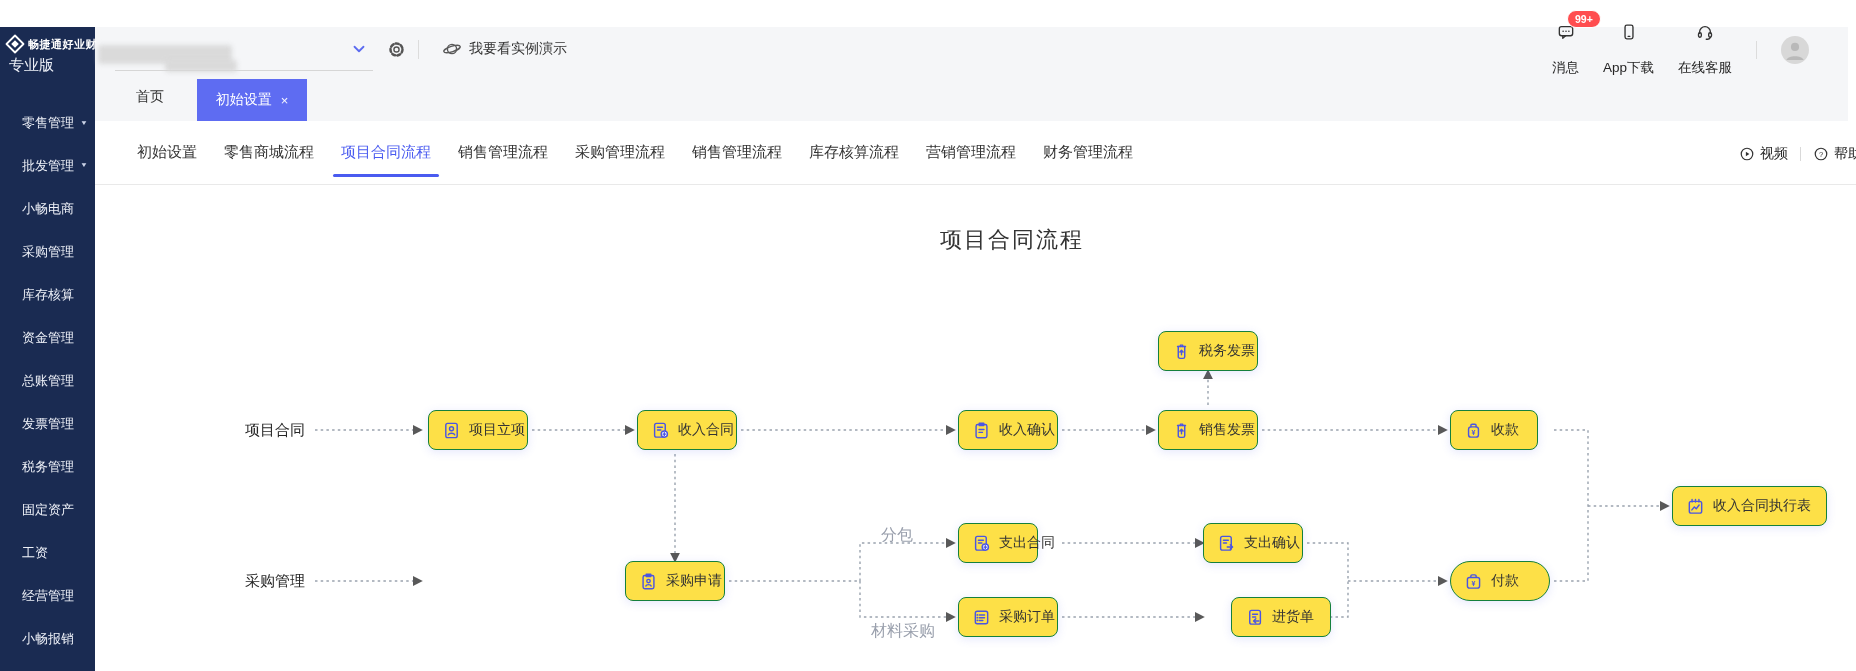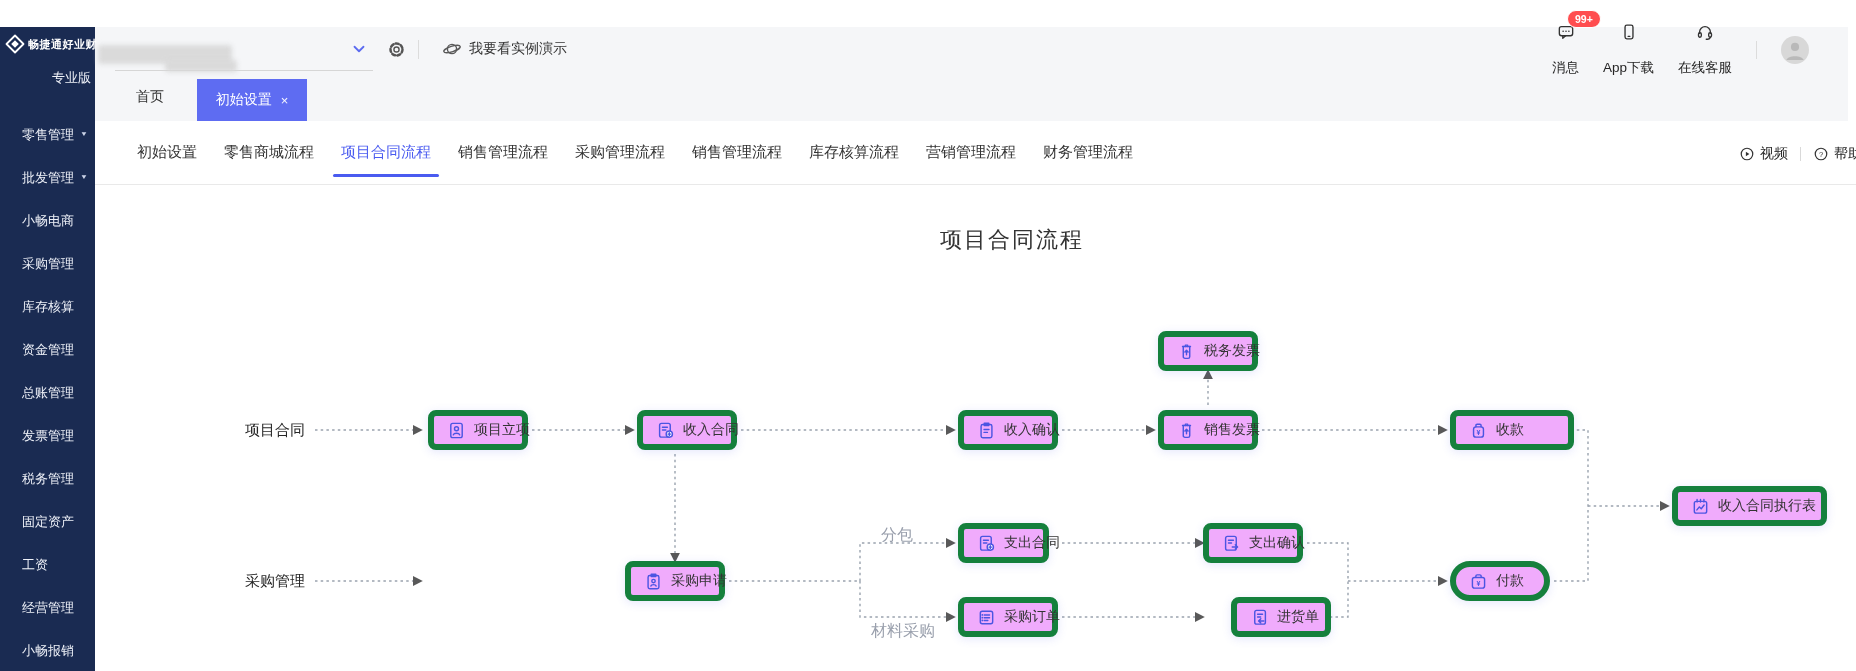--- a/index.html
+++ b/index.html
@@ -2,25 +2,25 @@
 <html><head>
 <meta charset="utf-8">
 <style>
   * { margin:0; padding:0; box-sizing:border-box; }
   html,body { width:1856px; height:671px; overflow:hidden; background:#fff;
     font-family:"Liberation Sans","DejaVu Sans",sans-serif; }
   .page { position:relative; width:1856px; height:671px; background:#fff; overflow:hidden; }
 
   
   .sidebar { position:absolute; left:0; top:27px; width:95px; bottom:0; background:#1a2b52; color:#fff; z-index:5; }
-  .side-header { padding:7px 4px 0 5px;text-align:right; }
+  .side-header { padding:7px 4px 0 5px; }
   .logo-row { display:flex; align-items:center; gap:3px; }
   .logo-row svg { width:20px; height:20px; flex:none; }
   .brand-name { font-size:11px; font-weight:bold; white-space:nowrap; letter-spacing:.5px; }
-  .edition { font-size:13px; margin:15px 0 0 4px; color:#eef1f8; }
+  .edition { font-size:15px; margin:2px 0 0 4px; color:#eef1f8; }
   .side-menu { margin-top:26px; }
   .side-item { height:43px; display:flex; align-items:center; padding:0 7px 0 22px; font-size:13px; color:#eef1f8; cursor:pointer; white-space:nowrap; }
   .side-item .arrow { margin-left:auto; font-size:8px; color:#ccd4e8; transform:scaleY(.8); }
 
   
   .topblock { position:absolute; left:95px; top:27px; right:8px; height:94px; background:#f5f6f8; }
   .topbar { position:absolute; left:0; top:0; right:0; height:45px; }
   .company-underline { position:absolute; left:20px; top:43px; width:258px; height:1px; background:#d6d6d6; }
   .blur-blob { position:absolute; background:#d9d9d9; filter:blur(2.5px); border-radius:3px; opacity:.95; z-index:6; }
   .chevron-blue { position:absolute; left:255px; top:13px; width:18px; height:18px; color:#5b6bf0; cursor:pointer; }
@@ -50,21 +50,21 @@
   .nav-item.active::after { content:""; position:absolute; left:-8px; right:-8px; bottom:1px; height:3px; background:#4a5bf0; border-radius:2px; }
   .nav-right { position:absolute; right:-6px; top:24px; display:flex; align-items:center; gap:9px; font-size:14px; color:#262626; white-space:nowrap; }
   .nav-right .nr { display:flex; align-items:center; gap:5px; cursor:pointer; }
   .nav-right svg { width:16px; height:16px; color:#333; }
   .vdiv3 { width:1px; height:14px; background:#d9d9d9; margin:0 3px; }
 
   
   .content { position:absolute; left:95px; top:185px; width:1761px; bottom:0; background:#fff; }
   .chart-title { position:absolute; left:917px; top:40px; transform:translateX(-50%); font-size:22px; color:#333; font-weight:500; letter-spacing:2px; white-space:nowrap; }
   .edges { position:absolute; left:0; top:0; width:1761px; height:486px; }
-  .fnode { position:absolute; height:40px; background:#f0abfc; border:6px solid #15803d; border-radius:8px;
+  .fnode { position:absolute; height:40px; background:#fde047; border:1px solid #15803d; border-radius:8px;
     box-shadow:0 2px 10px rgba(95,108,235,.16); display:flex; align-items:center; gap:8px;
     padding-left:13px; font-size:14px; color:#333; cursor:pointer; white-space:nowrap; }
   .fnode svg { width:19px; height:19px; color:#4b55e2; flex:none; }
   .row-label { position:absolute; font-size:15px; color:#262626; font-weight:500; white-space:nowrap; }
   .edge-label { position:absolute; font-size:16px; color:#9aa0ad; white-space:nowrap; }
 </style>
 </head>
 <body>
 
 <div class="page">
@@ -301,38 +301,38 @@
         </div>
         <div class="fnode" style="left: 1063px; top: 146px; width: 100px;">
           <svg viewBox="0 0 20 20" fill="none" stroke="currentColor" stroke-width="1.5" stroke-linecap="round" stroke-linejoin="round">
             <path d="M5.8 4.8h8.4"></path>
             <path d="M6.6 4.8v10.6a1.8 1.8 0 0 0 1.8 1.8h3.2a1.8 1.8 0 0 0 1.8-1.8V4.8"></path>
             <path d="M8.8 4.8V3.3h2.4v1.5"></path>
             <path d="M10 13.4V8.9M8.3 10.4L10 8.7l1.7 1.7"></path>
           </svg>
           <span>税务发票</span>
         </div>
-        <div class="fnode" style="left: 1355px; top: 225px; width: 124px;">
+        <div class="fnode" style="left: 1355px; top: 225px; width: 88px;">
           <svg viewBox="0 0 20 20" fill="none" stroke="currentColor" stroke-width="1.5" stroke-linecap="round" stroke-linejoin="round">
             <rect x="4.8" y="6.2" width="10.4" height="10.8" rx="2.6"></rect>
             <path d="M7.3 6V4.6a1.2 1.2 0 0 1 1.2-1.2h3a1.2 1.2 0 0 1 1.2 1.2V6"></path>
             <text x="10" y="14.4" font-size="7.4" text-anchor="middle" fill="currentColor" stroke="none" font-weight="bold">¥</text>
           </svg>
           <span>收款</span>
         </div>
         <div class="fnode" style="left: 530px; top: 376px; width: 100px;">
           <svg viewBox="0 0 20 20" fill="none" stroke="currentColor" stroke-width="1.5" stroke-linecap="round" stroke-linejoin="round">
             <rect x="4.3" y="3.6" width="11.4" height="14" rx="1.8"></rect>
             <path d="M7.6 2.4h4.8v2.4H7.6z"></path>
             <circle cx="10" cy="9.6" r="1.8"></circle>
             <path d="M7.2 14.8c.6-2 5-2 5.6 0"></path>
           </svg>
           <span>采购申请</span>
         </div>
-        <div class="fnode" style="left: 863px; top: 338px; width: 91px;">
+        <div class="fnode" style="left: 863px; top: 338px; width: 80px;">
           <svg viewBox="0 0 20 20" fill="none" stroke="currentColor" stroke-width="1.5" stroke-linecap="round" stroke-linejoin="round">
             <rect x="3.8" y="2.5" width="11.2" height="14.5" rx="2"></rect>
             <path d="M6.8 6.5h5.2M6.8 9.5h3.6"></path>
             <circle cx="14" cy="13.8" r="3.3" fill="#fff"></circle>
             <path d="M12.6 13.8h2.8M14 12.4v2.8"></path>
           </svg>
           <span>支出合同</span>
         </div>
         <div class="fnode" style="left: 1108px; top: 338px; width: 100px;">
           <svg viewBox="0 0 20 20" fill="none" stroke="currentColor" stroke-width="1.5" stroke-linecap="round" stroke-linejoin="round">

